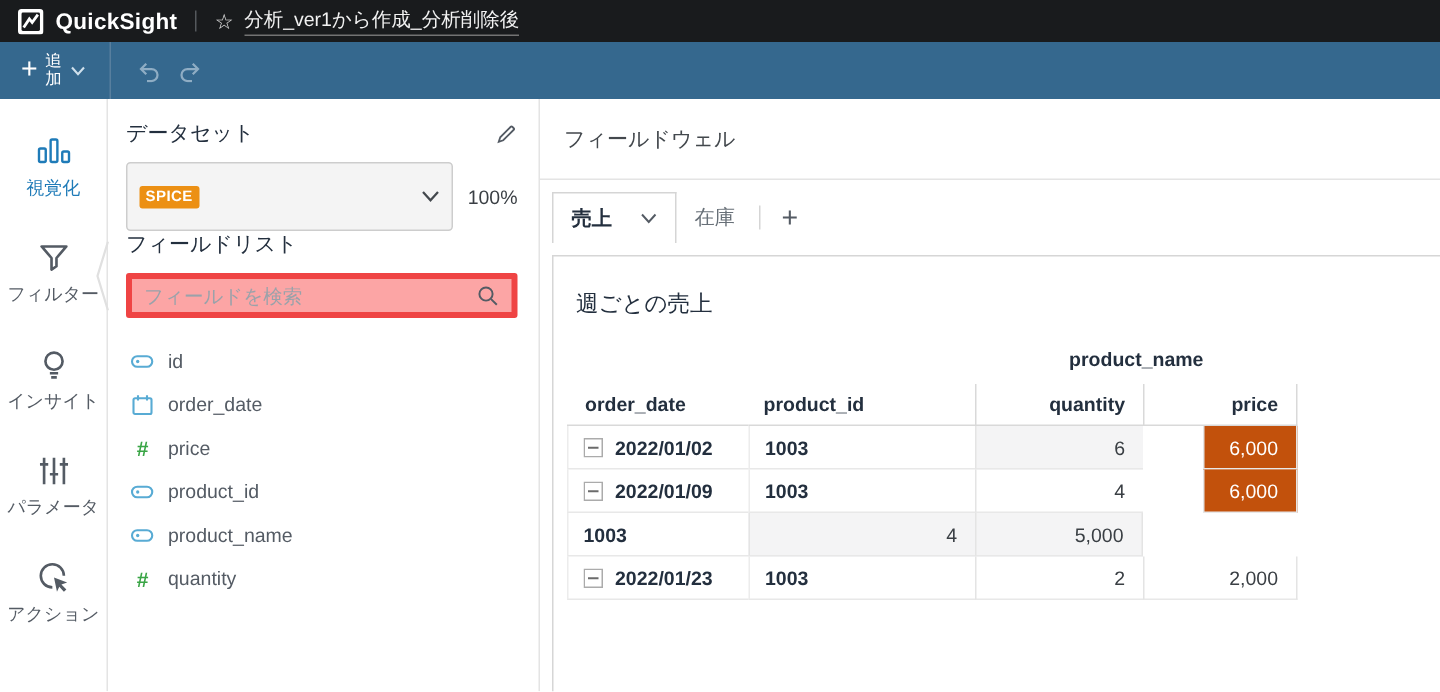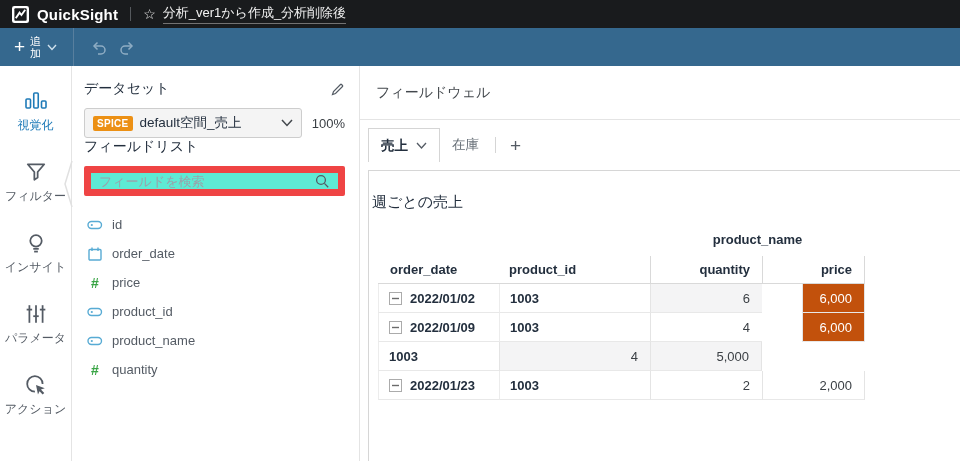--- a/index.html
+++ b/index.html
@@ -35,53 +35,53 @@
   .rail-item .lbl { font-size:12px; color:#545b64; }
   .rail-item.active .lbl { color:#1f7bb8; }
   .panel-notch { position:absolute; left:64px; top:95px; }
 
   
   .panel { width:288px; border-right:1px solid #e4e4e4; background:#fff; padding:14px 14px 0 12px; }
   .panel-head { display:flex; align-items:center; justify-content:space-between; }
   .panel-title { font-size:14px; color:#232f3e; }
   .pencil-btn { cursor:pointer; display:flex; }
   .ds-row { display:flex; align-items:center; gap:10px; margin-top:10px; }
-  .ds-select { flex:1; height:30px; background:#f4f4f4; border:1px solid #cdcdcd; border-radius:3px;
+  .ds-select { flex:1; height:46px; background:#f4f4f4; border:1px solid #cdcdcd; border-radius:3px;
                display:flex; align-items:center; padding:0 8px; gap:7px; cursor:pointer; }
   .spice-badge { background:#ec9014; color:#fff; font-size:10px; font-weight:bold;
                  padding:2px 4px; border-radius:2px; letter-spacing:.3px; }
   .ds-name { font-size:13.5px; color:#232f3e; white-space:nowrap; overflow:hidden; }
   .ds-caret { margin-left:auto; display:flex; }
   .ds-pct { font-size:13px; color:#3a3f44; }
   .fieldlist-title { font-size:14px; color:#232f3e; }
-  .search-box { margin-top:10px; height:30px; border:7px solid #ef4444; border-radius:2px;
-                display:flex; align-items:center; padding:0 8px; background:#5eead4; }
+  .search-box { margin-top:10px; height:30px; border:4px solid #ef4444; border-radius:2px;
+                display:flex; align-items:center; padding:0 8px; background:#fca5a5; }
   .search-box input { flex:1; border:none; outline:none; font-size:13px; color:#232f3e;
                       font-family:"Liberation Sans", sans-serif; background:transparent; }
   .search-box input::placeholder { color:#9aa2aa; }
   .fields { margin-top:14px; }
   .field-row { height:29px; display:flex; align-items:center; gap:9px; padding-left:3px; cursor:grab; }
   .field-row .fname { font-size:13px; color:#545b64; }
   .hash-glyph { color:#3aa546; font-weight:bold; font-size:14px; width:16px; text-align:center; }
 
   
   .main { flex:1; position:relative; background:#fff; }
   .fieldwell-bar { height:54px; border-bottom:1px solid #e4e4e4; display:flex; align-items:center;
                    padding-left:16px; font-size:14px; color:#43484d; cursor:pointer; }
   .tabrow { height:42px; display:flex; align-items:flex-end; padding-left:8px; background:#fff; }
-  .tab { height:34px; display:flex; align-items:center; gap:8px; padding:0 12px; font-size:13.5px;
+  .tab { height:34px; display:flex; align-items:center; gap:19px; padding:0 12px; font-size:13.5px;
          color:#687078; cursor:pointer;font-family:Liberation Serif, serif; }
   .tab.active { border:1px solid #d5d5d5; border-bottom:none; color:#232f3e; font-weight:bold; }
   .tab-sep { width:1px; height:16px; background:#d5d5d5; margin:0 4px 9px 4px; }
   .tab-add { font-size:19px; color:#545b64; padding:0 10px; margin-bottom:7px; cursor:pointer; line-height:1; }
 
   .canvas { position:absolute; top:96px; left:0; right:0; bottom:0; background:#fff; }
   .visual { position:absolute; left:8px; top:8px; width:960px; height:560px;
             border:1px solid #d6d6d6; background:#fff; }
-  .visual-title { position:absolute; left:3px; top:22px; font-size:15px; color:#232f3e; }
+  .visual-title { position:absolute; left:15px; top:22px; font-size:15px; color:#232f3e; }
 
   
   .pivot { position:absolute; left:9px; top:52px; font-size:13px; color:#232f3e; }
   .prow { display:grid; grid-template-columns:121px 151px 112px 103px; }
   .prow-colname { height:33px; }
   .prow-colname .cname { grid-column:3 / 5; display:flex; align-items:center; justify-content:center;
                          font-weight:bold; }
   .prow-colval { height:29px; }
   .prow-colval .cval { grid-column:3 / 5; border:1px solid #d9d9d9; display:flex; align-items:center;
                        padding-left:10px; font-weight:bold; }
@@ -199,21 +199,20 @@
         <span class="panel-title">データセット</span>
         <span class="pencil-btn">
           <svg width="15" height="15" viewBox="0 0 15 15">
             <path d="M2.5 12.5 L3.5 9.5 L10.5 2.5 Q11 2 11.5 2.5 L12.5 3.5 Q13 4 12.5 4.5 L5.5 11.5 Z" fill="none" stroke="#545b64" stroke-width="1.2"></path>
           </svg>
         </span>
       </div>
       <div class="ds-row">
         <div class="ds-select">
           <span class="spice-badge">SPICE</span>
-          <span class="ds-name">default空間_売上</span>
           <span class="ds-caret">
             <svg width="12" height="8" viewBox="0 0 12 8">
               <polyline points="1,1 6,6.5 11,1" fill="none" stroke="#43484d" stroke-width="1.5"></polyline>
             </svg>
           </span>
         </div>
         <span class="ds-pct">100%</span>
       </div>
       <div class="fieldlist-title">フィールドリスト</div>
       <div class="search-box">

